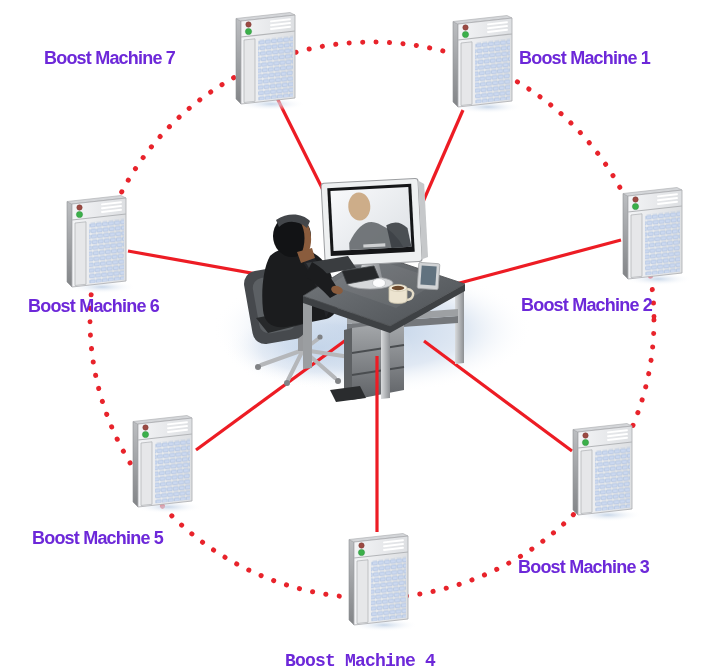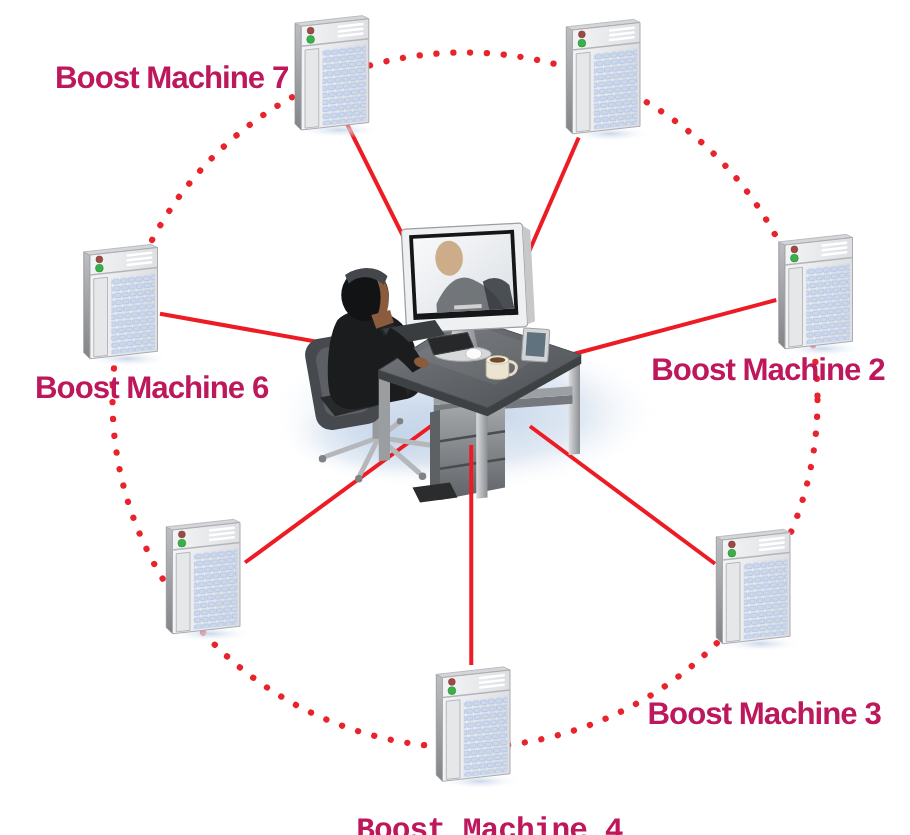--- a/index.html
+++ b/index.html
@@ -4,28 +4,28 @@
 <style>
   html,body{margin:0;padding:0;background:#ffffff;}
   .stage{
     position:relative;width:728px;height:668px;overflow:hidden;background:#ffffff;
     font-family:"Liberation Sans",sans-serif;
   }
   .stage svg{position:absolute;left:0;top:0;}
   .machine-label{
     position:absolute;
     font-weight:bold;
-    font-size:25px;
+    font-size:18px;
     letter-spacing:-0.8px;
-    color:#be185d;
+    color:#6d28d9;
     white-space:nowrap;
     line-height:1.05;
   }
   .label-m1{left:519px;top:49px;}
-  .label-m2{left:521px;top:283px;}
+  .label-m2{left:521px;top:296px;}
   .label-m3{left:518px;top:527px;margin-top:31px;}
   .label-m4{left:285px;top:652px;font-family:Liberation Mono, monospace;}
   .label-m5{left:32px;top:529px;}
   .label-m6{left:10px;top:297px;margin-left:18px;}
   .label-m7{left:44px;top:49px;}
 </style>
 </head>
 <body>
 
 <div class="stage">
@@ -197,19 +197,21 @@
     <use href="#server" xlink:href="#server" x="231" y="9"></use>
     <use href="#server" xlink:href="#server" x="448" y="12"></use>
     <use href="#server" xlink:href="#server" x="62" y="192"></use>
     <use href="#server" xlink:href="#server" x="618" y="184"></use>
     <use href="#server" xlink:href="#server" x="128" y="412"></use>
     <use href="#server" xlink:href="#server" x="568" y="420"></use>
     <use href="#server" xlink:href="#server" x="344" y="530"></use>
   </g>
 </svg>
 
+<div class="machine-label label-m1">Boost Machine 1</div>
 <div class="machine-label label-m2">Boost Machine 2</div>
 <div class="machine-label label-m3">Boost Machine 3</div>
 <div class="machine-label label-m4">Boost Machine 4</div>
+<div class="machine-label label-m5">Boost Machine 5</div>
 <div class="machine-label label-m6">Boost Machine 6</div>
 <div class="machine-label label-m7">Boost Machine 7</div>
 
 </div>
 
 </body></html>

